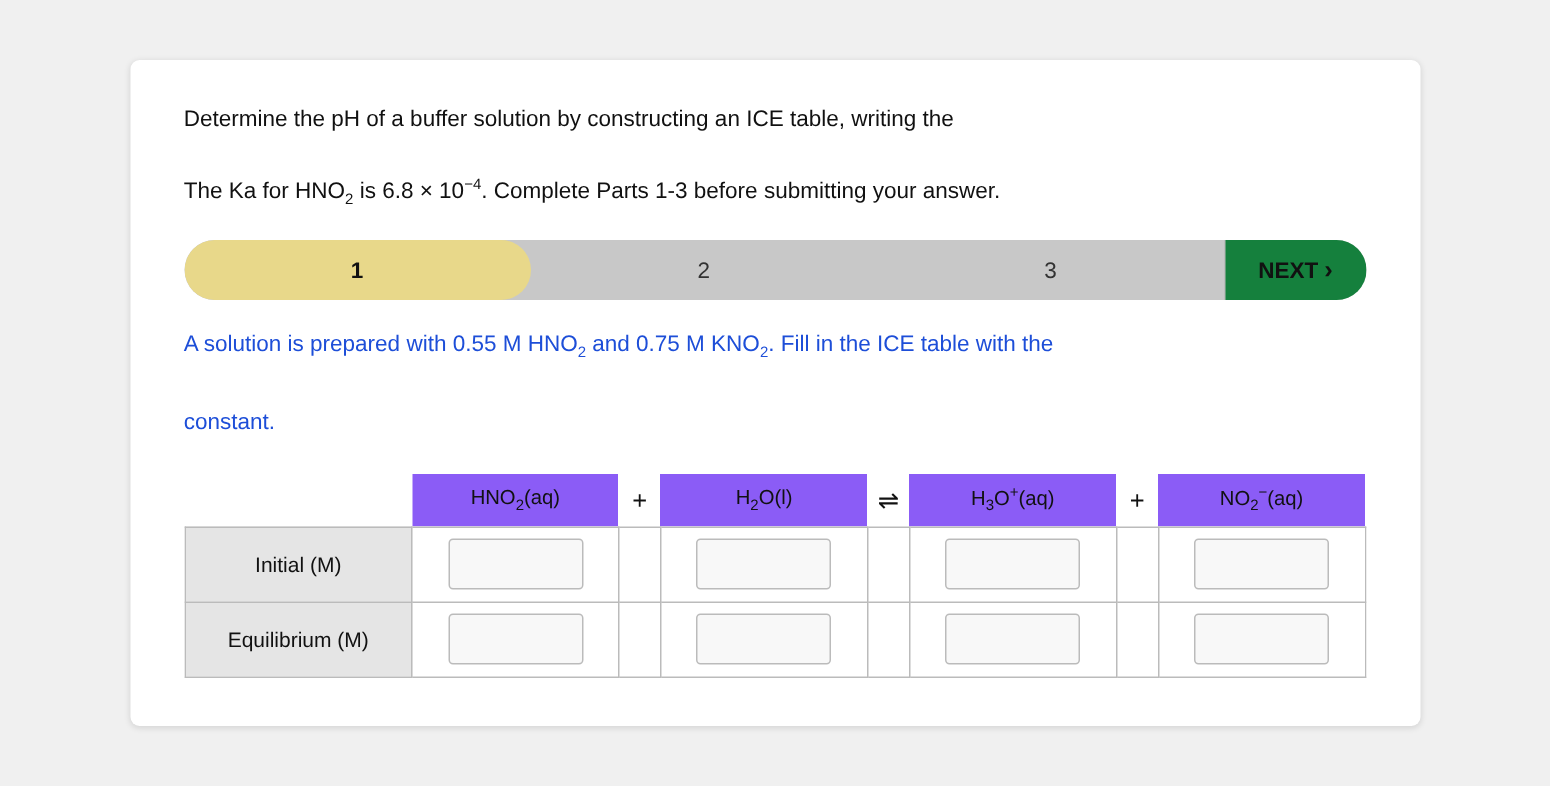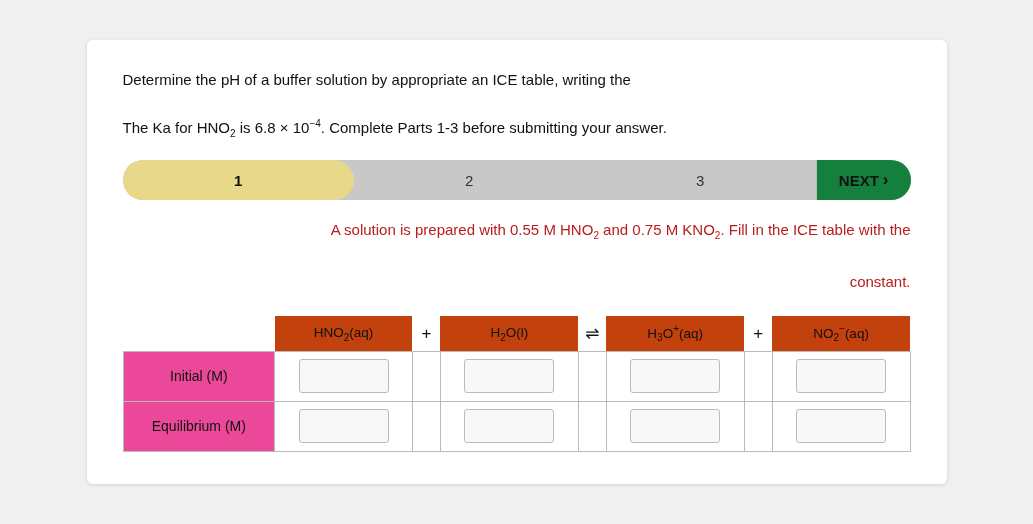--- a/index.html
+++ b/index.html
@@ -73,59 +73,58 @@
     .step-next .chevron {
       font-size: 17px;
       font-weight: bold;
     }
 
     
     .description {
       font-size: 15px;
       line-height: 1.65;
       margin-bottom: 22px;
-      color: #b91c1c;
-      text-align: right;
+      color: #1d4ed8;
     }
 
     
     .ice-table-wrap {
       overflow-x: auto;
     }
     .ice-table {
       border-collapse: collapse;
       width: 100%;
       font-size: 14px;
     }
     .ice-table th, .ice-table td {
       border: 1px solid #bbb;
       padding: 0;
       text-align: center;
       vertical-align: middle;
     }
     .ice-table thead tr th {
-      background: #c2410c;
+      background: #8b5cf6;
       font-weight: 500;
       font-size: 13.5px;
       padding: 7px 6px;
       border: none;
       color: #111;
     }
     .ice-table thead tr th.operator {
       font-size: 17px;
       font-weight: 400;
       padding: 0 4px;
       border: none;
       background: #fff;
       color: #111;
     }
     .row-label {
       text-align: left;
       padding: 0 12px;
-      background: #ec4899;
+      background: #e5e5e5;
       font-weight: 400;
       font-size: 14px;
       border: 1px solid #bbb;
       min-width: 110px;
       color: #111;
     }
     .input-cell {
       background: #fff;
       padding: 4px 5px;
       border: 1px solid #bbb;
@@ -160,21 +159,21 @@
     .species-header {
       min-width: 100px;
     }
   </style>
 </head>
 <body>
 
 <div class="card">
 
   <div class="instructions">
-    <span>Determine the pH of a buffer solution by appropriate an ICE table, writing the</span><br>
+    <span>Determine the pH of a buffer solution by constructing an ICE table, writing the</span><br>
     <br>
     <span>The Ka for HNO<sub>2</sub> is 6.8 × 10<sup>−4</sup>. Complete Parts 1-3 before submitting your answer.</span>
   </div>
 
   <div class="step-bar">
     <div class="step-item active">
       <span>1</span>
     </div>
     <div class="step-item">
       <span>2</span>

